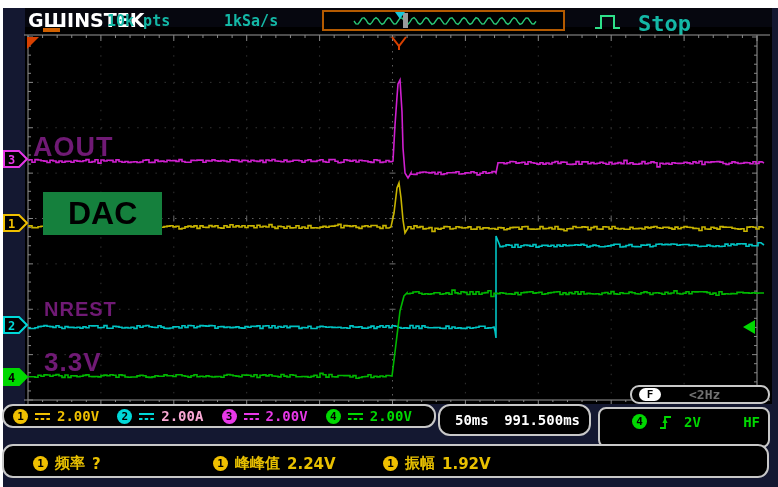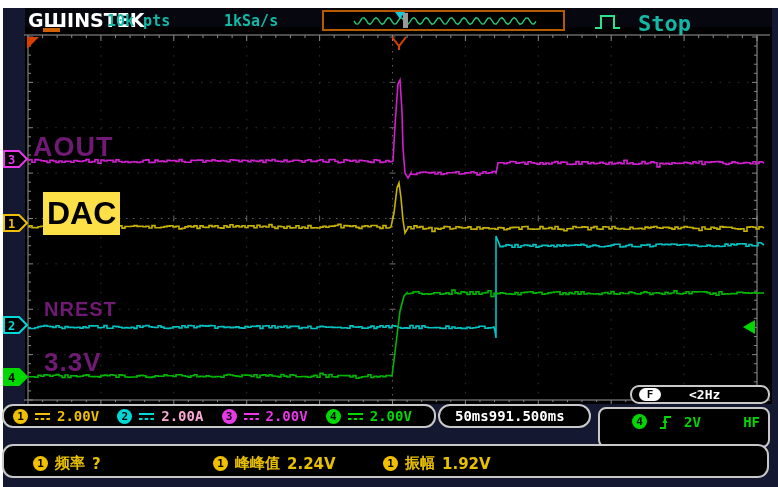--- a/index.html
+++ b/index.html
@@ -16,39 +16,39 @@
   #logo .bar{position:absolute;left:15px;top:19px;width:17px;height:4px;background:#d06000}
   #tb-points{left:82px;top:4px}
   #tb-rate{left:199px;top:4px}
   #preview{position:absolute;left:297px;top:2px;width:243px;height:21px;background:#000;border:2px solid #b45a00;box-sizing:border-box}
   #pulse-icon{position:absolute;left:568px;top:3px}
   #tb-status{left:613px;top:3px;font-size:22px}
   
   .ann{position:absolute;z-index:5;white-space:pre;line-height:1.05}
   .ann-red{color:#701a75;font:bold 27px "Liberation Sans","DejaVu Sans",sans-serif;letter-spacing:1px}
   #ann-aout{left:33px;top:132px}
-  #ann-dac{left:43px;top:192px;background:#fde047;color:#000;font:bold 32px "Liberation Sans",sans-serif;padding:3px 4px}
+  #ann-dac{left:43px;top:192px;background:#15803d;color:#000;font:bold 32px "Liberation Sans",sans-serif;padding:3px 25px}
   #ann-nrest{left:44px;top:298px;font-size:20px}
   #ann-v33{left:44px;top:347px;font-size:26px}
   
   .box{position:absolute;background:#000;border:2px solid #c8c8c8;box-sizing:border-box;z-index:4}
   #ch-box{left:2px;top:404px;width:434px;height:24px;border-radius:11px;display:flex;align-items:center;padding:0 4px 0 9px}
   .ch-group{display:flex;align-items:center;gap:6px;flex:1}
   .ch-val{font:bold 14px "DejaVu Sans Mono",monospace;white-space:pre}
   .badge{display:inline-flex;align-items:center;justify-content:center;width:15px;height:15px;border-radius:50%;
          color:#000;font:bold 11px "DejaVu Sans Mono",monospace;flex:none}
-  #hor-box{left:438px;top:404px;width:153px;height:24px;border-radius:12px;display:flex;align-items:center;
-           justify-content:flex-start;padding:0 9px 0 15px;color:#fff;font:bold 14px "DejaVu Sans Mono",monospace}
+  #hor-box{left:438px;top:404px;width:153px;height:32px;border-radius:12px;display:flex;align-items:center;
+           justify-content:space-between;padding:0 9px 0 15px;color:#fff;font:bold 14px "DejaVu Sans Mono",monospace}
   #trig-box{left:598px;top:407px;width:172px;height:41px;border-radius:8px;display:flex;align-items:flex-start;
             padding:5px 8px 0 32px;gap:11px;color:#00d800;font:bold 14px "DejaVu Sans Mono",monospace}
   #trig-hf{margin-left:auto}
   #freq-box{left:630px;top:385px;width:140px;height:19px;border-radius:9px;display:flex;align-items:center;padding:0 0 0 7px}
   .f-badge{width:22px;height:13px;background:#fff;border-radius:7px;color:#000;font:bold 11px "DejaVu Sans Mono",monospace;
            display:inline-flex;align-items:center;justify-content:center}
-  #freq-val{color:#ffffff;font:bold 13px "DejaVu Sans Mono",monospace;margin-left:28px}
+  #freq-val{color:#737373;font:bold 13px "DejaVu Sans Mono",monospace;margin-left:28px}
   #meas-box{left:2px;top:444px;width:767px;height:34px;border-radius:11px}
   .meas-item{position:absolute;top:8px;display:flex;align-items:center;gap:7px;color:#e8c000;
              font:bold 15px "DejaVu Sans","Liberation Sans",sans-serif;white-space:pre}
 </style>
 </head>
 <body>
 
 <div id="panel" class="abs"></div>
 <div id="crt" class="abs"></div>
 

